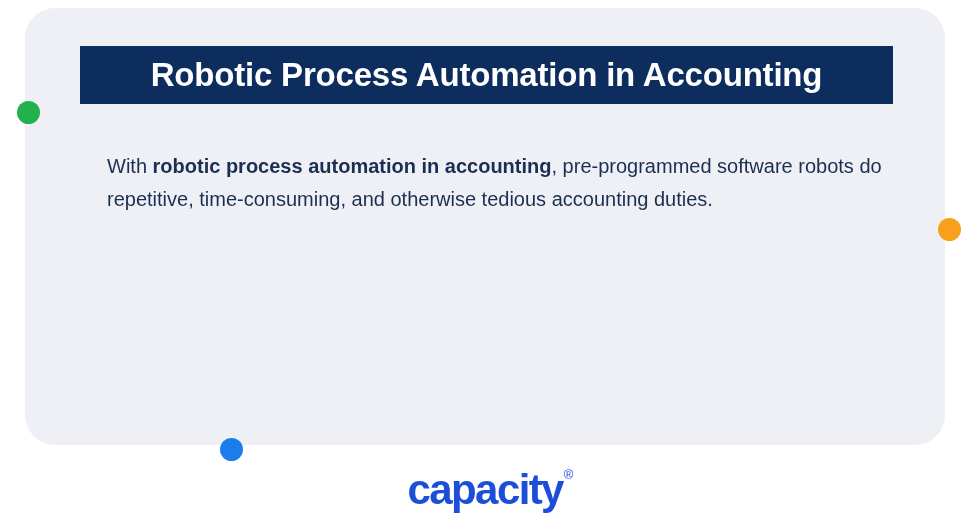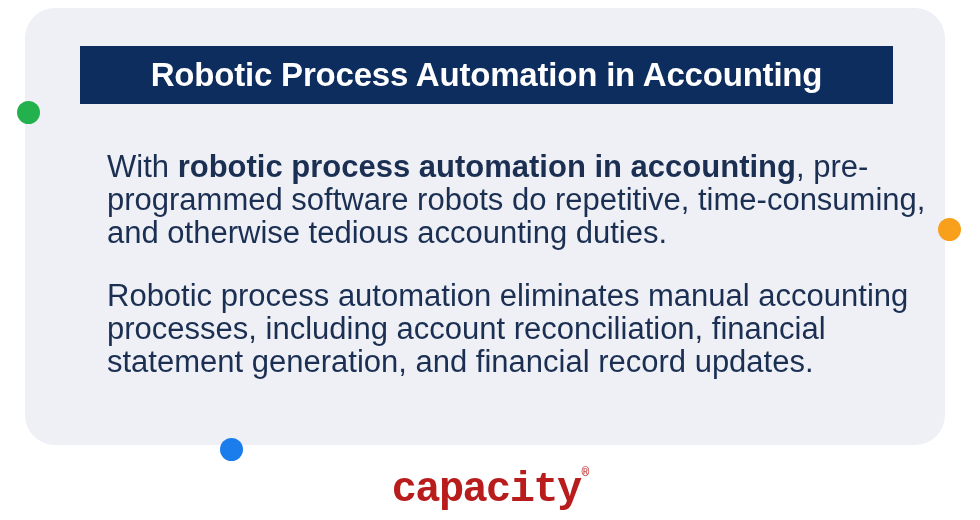--- a/index.html
+++ b/index.html
@@ -57,21 +57,21 @@
 
   
   .body-copy {
     position: absolute;
     left: 107px;
     top: 150px;
     width: 830px;
   }
   .paragraph {
     color: #1b2f52;
-    font-size: 31px;
+    font-size: 20px;
     line-height: 33px;
     font-family: "Liberation Sans", sans-serif;
     margin: 0;
   }
   .paragraph + .paragraph {
     margin-top: 30px;
   }
   .paragraph b {
     font-weight: bold;
   }
@@ -106,25 +106,25 @@
   
   .logo {
     position: absolute;
     left: 0;
     top: 466px;
     width: 980px;
     text-align: center;
   }
   .logo-word {
     display: inline-block;
-    color: #b91c1c;
+    color: #1d4ed8;
     font-size: 42px;
     font-weight: bold;
     letter-spacing: -1.6px;
-    font-family: Liberation Mono, monospace;
+    font-family: Liberation Sans, sans-serif;
     position: relative;
   }
   .logo-mark {
     font-size: 13px;
     font-weight: normal;
     vertical-align: super;
     letter-spacing: 0;
     position: relative;
     top: -10px;
     left: 1px;
@@ -138,21 +138,20 @@
   <div class="card"></div>
 
   <div class="title-banner">
     <span class="title-text">Robotic Process Automation in Accounting</span>
   </div>
 
   <div class="body-copy">
 
     <p class="paragraph"><span>With </span><b>robotic process automation in accounting</b><span>, pre-programmed software robots do repetitive, time-consuming, and otherwise tedious accounting duties.</span></p>
 
-    <p class="paragraph"><span>Robotic process automation eliminates manual accounting processes, including account reconciliation, financial statement generation, and financial record updates.</span></p>
 
   </div>
 
   <div class="dot dot-green"></div>
   <div class="dot dot-orange"></div>
   <div class="dot dot-blue"></div>
 
   <div class="logo">
     <span class="logo-word"><span>capacity</span><span class="logo-mark">®</span></span>
   </div>

